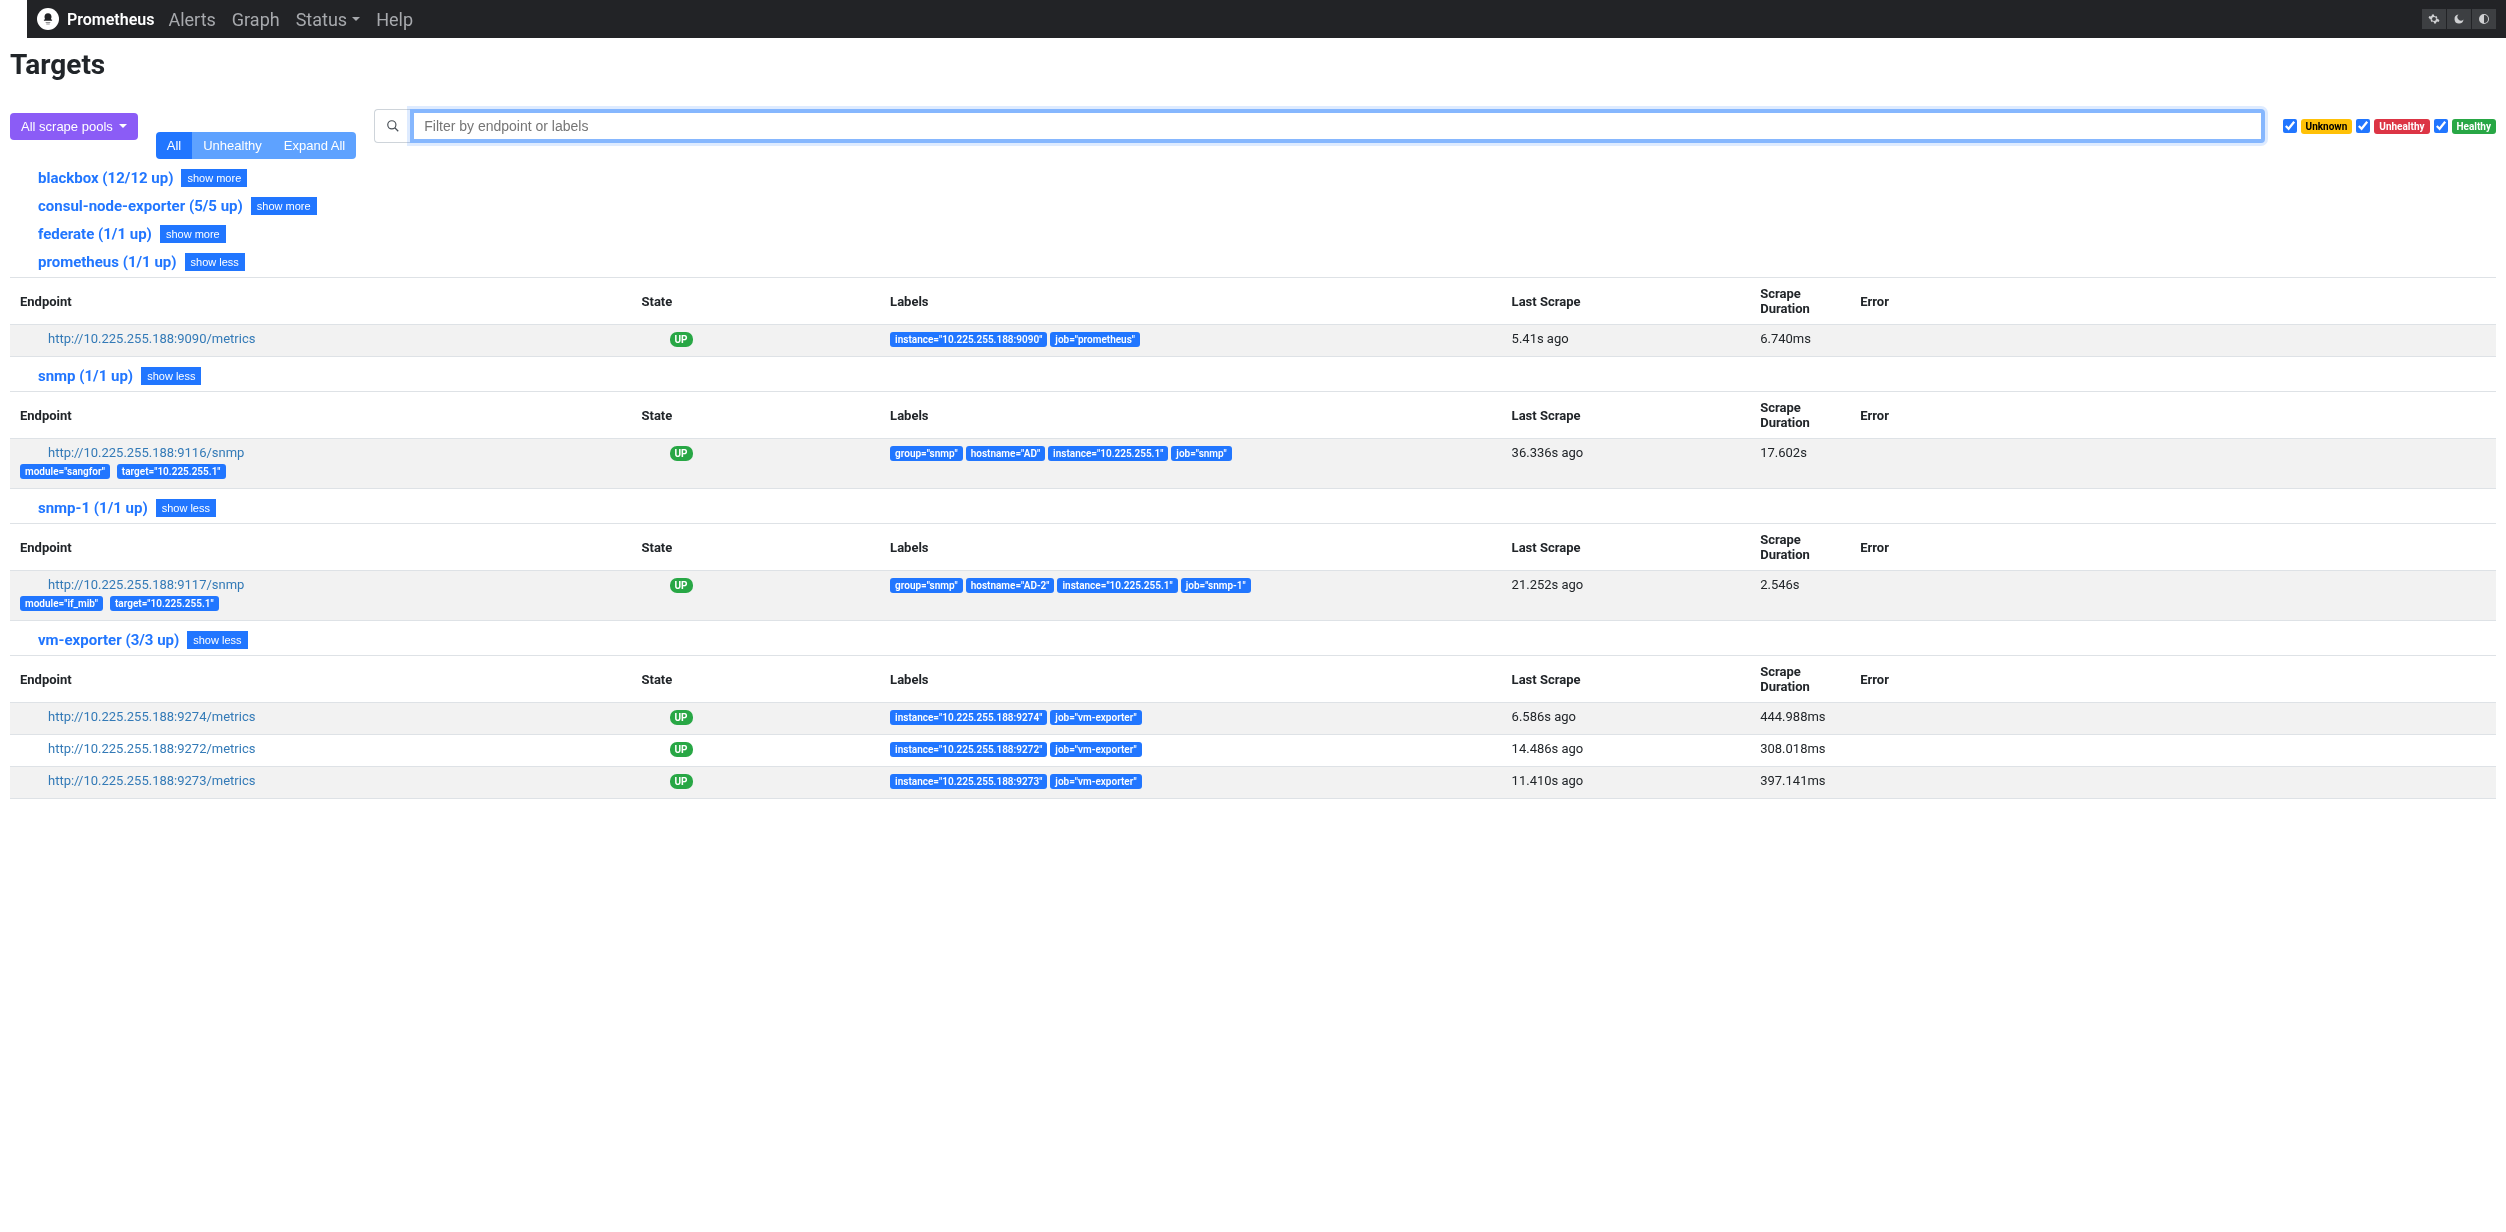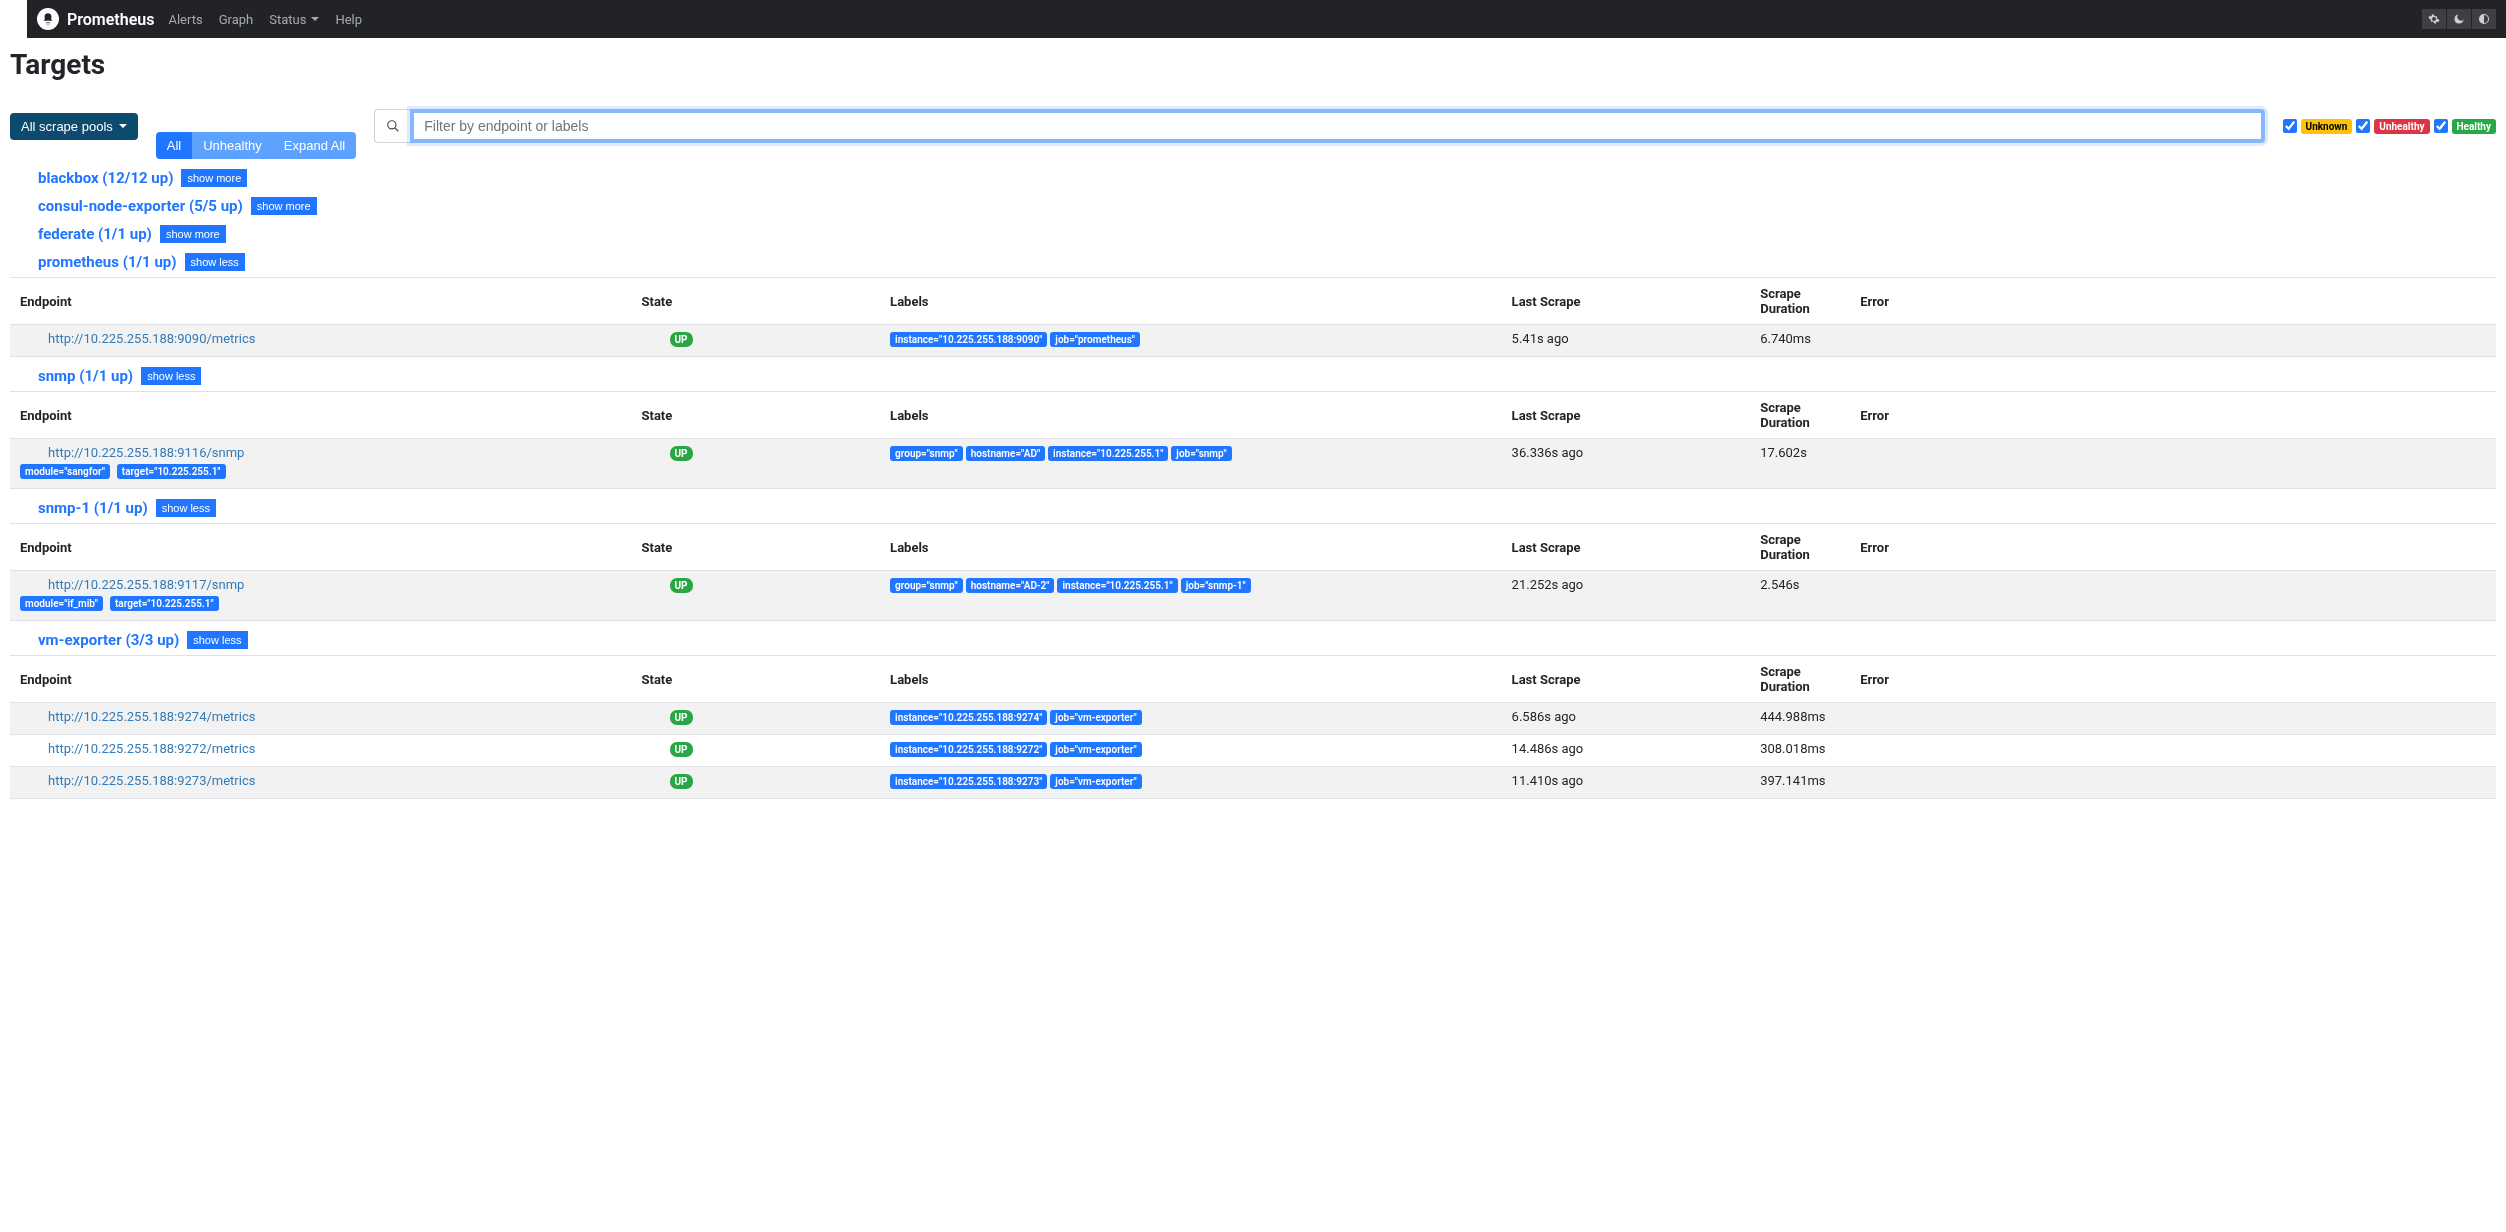--- a/index.html
+++ b/index.html
@@ -6,33 +6,33 @@
   body { font-family: -apple-system, BlinkMacSystemFont, "Segoe UI", Roboto, "Helvetica Neue", Arial, sans-serif; font-size: 14px; color: #212529; background: #fff; }
   a { text-decoration: none; padding-left: 28px; }
 
   
   .navbar { background: #222326; color: #fff; height: 38px; display: flex; align-items: center; padding: 0 10px; margin-left: 27px; }
   .navbar-brand { display: flex; align-items: center; gap: 8px; margin-right: 14px; }
   .navbar-logo { width: 22px; height: 22px; background: #fff; border-radius: 50%; display: flex; align-items: center; justify-content: center; }
   .navbar-logo svg { width: 14px; height: 14px; }
   .navbar-title { font-weight: 600; font-size: 16px; color: #fff; }
   .navbar-nav { display: flex; gap: 16px; }
-  .navbar-link { color: #a7a9ad; font-size: 13px; cursor: pointer; display: flex; align-items: center; gap: 3px; }
+  .navbar-link { color: #a7a9ad; font-size: 18px; cursor: pointer; display: flex; align-items: center; gap: 3px; }
   .navbar-right { margin-left: auto; display: flex; gap: 0; }
   .nav-icon-btn { width: 24px; height: 20px; background: #3d3f42; display: flex; align-items: center; justify-content: center; color: #cfd0d2; font-size: 11px; cursor: pointer; }
   .nav-icon-btn + .nav-icon-btn { margin-left: 1px; }
 
   
   .container { padding: 10px; }
   h1 { font-size: 28px; font-weight: 700; margin-bottom: 12px; }
 
   
   .toolbar { display: flex; align-items: center; gap: 18px; margin-bottom: 10px; }
   .btn { border: 1px solid transparent; padding: 5px 10px; font-size: 13px; border-radius: 4px; cursor: pointer; color: #fff; display: inline-flex; align-items: center; gap: 4px; }
-  .btn-gray { background: #0c4a6e; }
+  .btn-gray { background: #8b5cf6; }
   .btn-blue { background: #2176ff; }
   .btn-lightblue { background: #5ea2ff; }
   .btn-group { display: inline-flex; margin-top: 39px; }
   .btn-group .btn { border-radius: 0; }
   .btn-group .btn:first-child { border-top-left-radius: 4px; border-bottom-left-radius: 4px; }
   .btn-group .btn:last-child { border-top-right-radius: 4px; border-bottom-right-radius: 4px; }
 
   .search-wrap { flex: 1; display: flex; }
   .search-wrap .search-icon-box { width: 36px; height: 34px; border: 1px solid #ced4da; border-right: none; border-radius: 4px 0 0 4px; display: flex; align-items: center; justify-content: center; background: #fff; color: #495057; }
   .search-wrap input { flex: 1; height: 34px; border: 4px solid #4d7c0f; border-radius: 0 4px 4px 0; padding: 0 10px; font-size: 14px; outline: none; box-shadow: 0 0 0 3px rgba(33,118,255,0.15); border-color: #86b7fe; }

